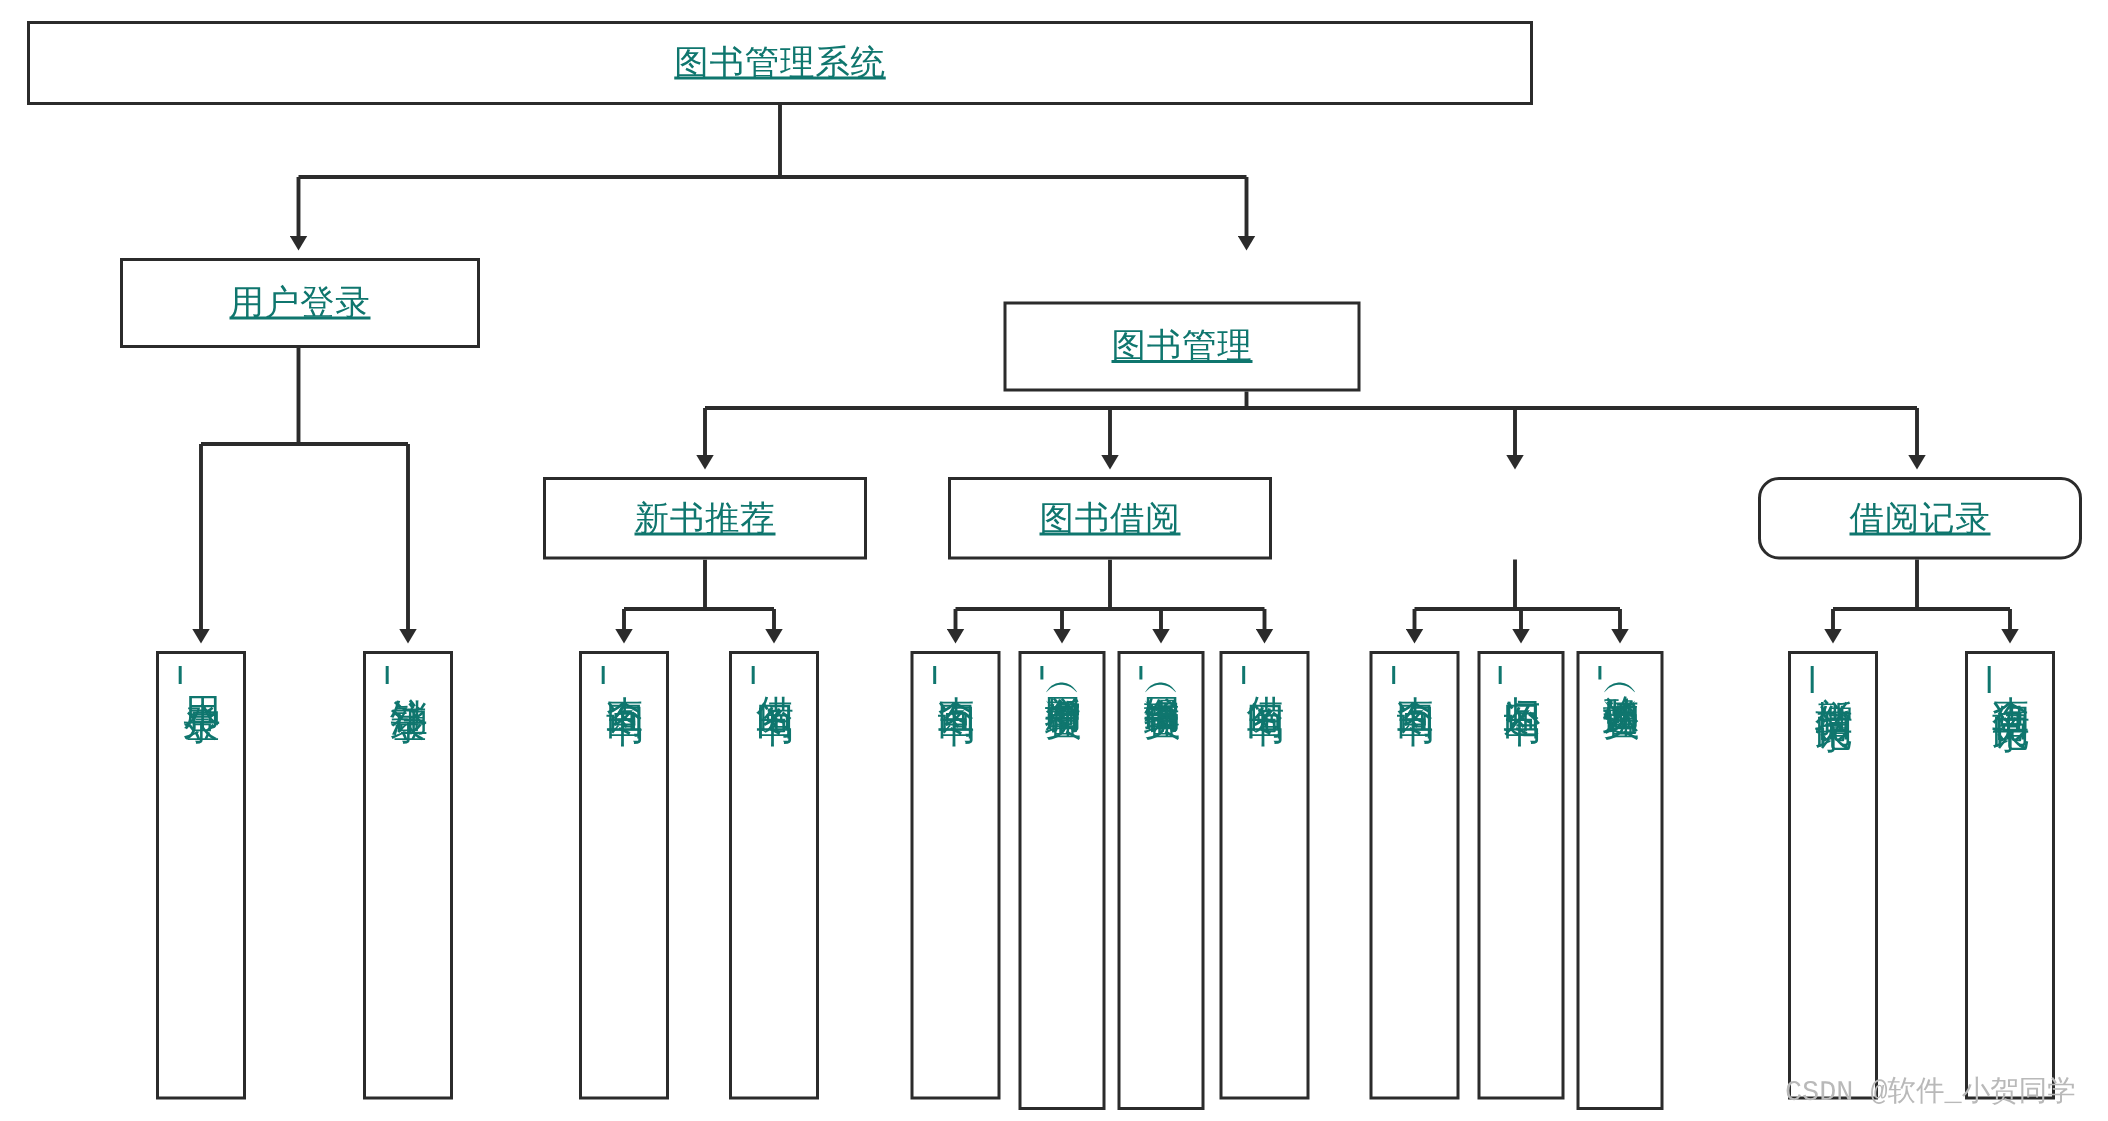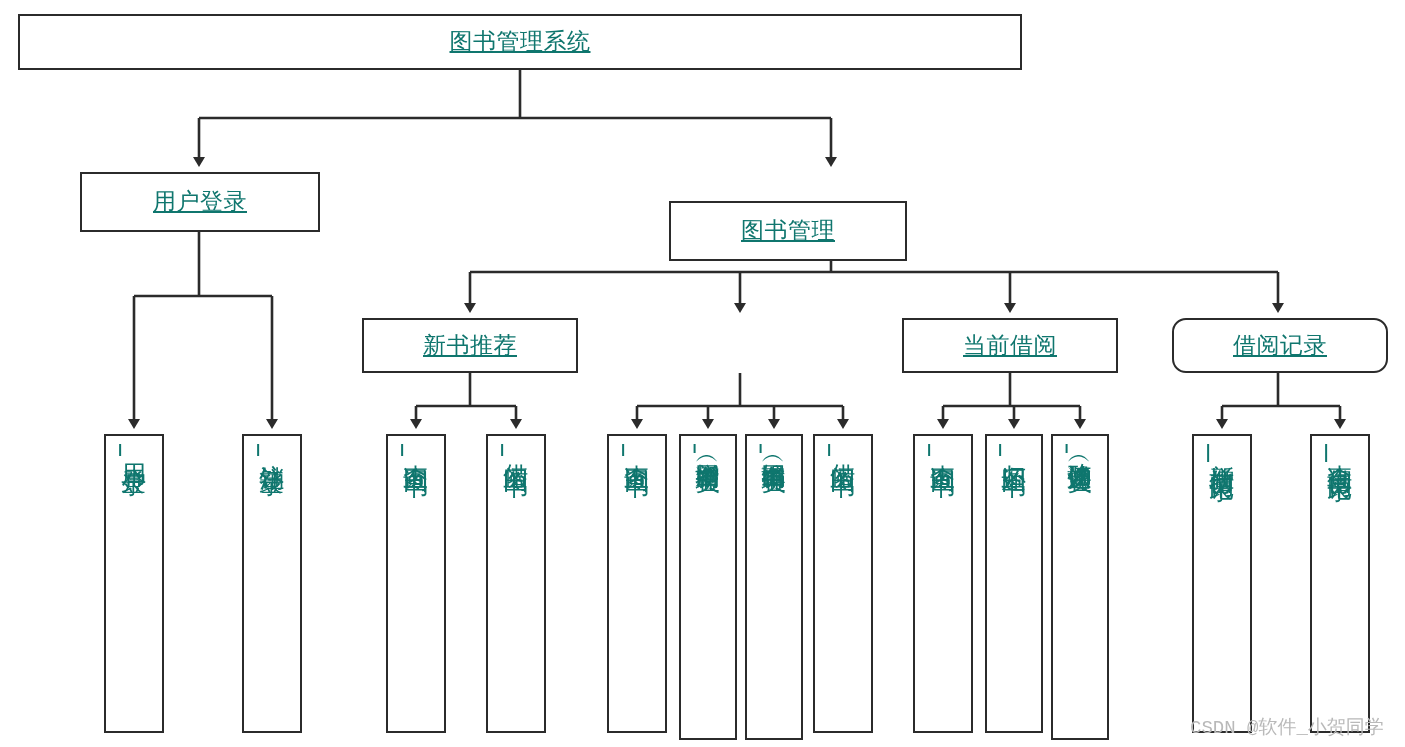--- a/index.html
+++ b/index.html
@@ -151,22 +151,22 @@
   <div class="node horizontal" id="node-l2-0" style="left: 80px; top: 172px; width: 240px; height: 60px;">
     <span class="node-label">用户登录</span>
   </div>
   <div class="node horizontal" id="node-l2-1" style="left: 669px; top: 172px; width: 238px; height: 60px; margin-top: 29px;">
     <span class="node-label">图书管理</span>
   </div>
 
   <div class="node horizontal" id="node-l3-0" style="left: 362px; top: 318px; width: 216px; height: 55px; align-items: center;">
     <span class="node-label">新书推荐</span>
   </div>
-  <div class="node horizontal" id="node-l3-2" style="left: 902px; top: 318px; width: 216px; height: 55px;">
-    <span class="node-label">当前借阅</span>
+  <div class="node horizontal" id="node-l3-1" style="left: 632px; top: 318px; width: 216px; height: 55px;">
+    <span class="node-label">图书借阅</span>
   </div>
   <div class="node horizontal" id="node-l3-3" style="left: 1172px; top: 318px; width: 216px; height: 55px; border-radius: 14px;">
     <span class="node-label">借阅记录</span>
   </div>
 
   <div class="node vertical" id="node-leaf-0" style="left: 104px; top: 434px; width: 60px; height: 299px;">
     <span class="node-label">用户登录</span>
   </div>
   <div class="node vertical" id="node-leaf-1" style="left: 242px; top: 434px; width: 60px; height: 299px;">
     <span class="node-label">注销登录</span>

